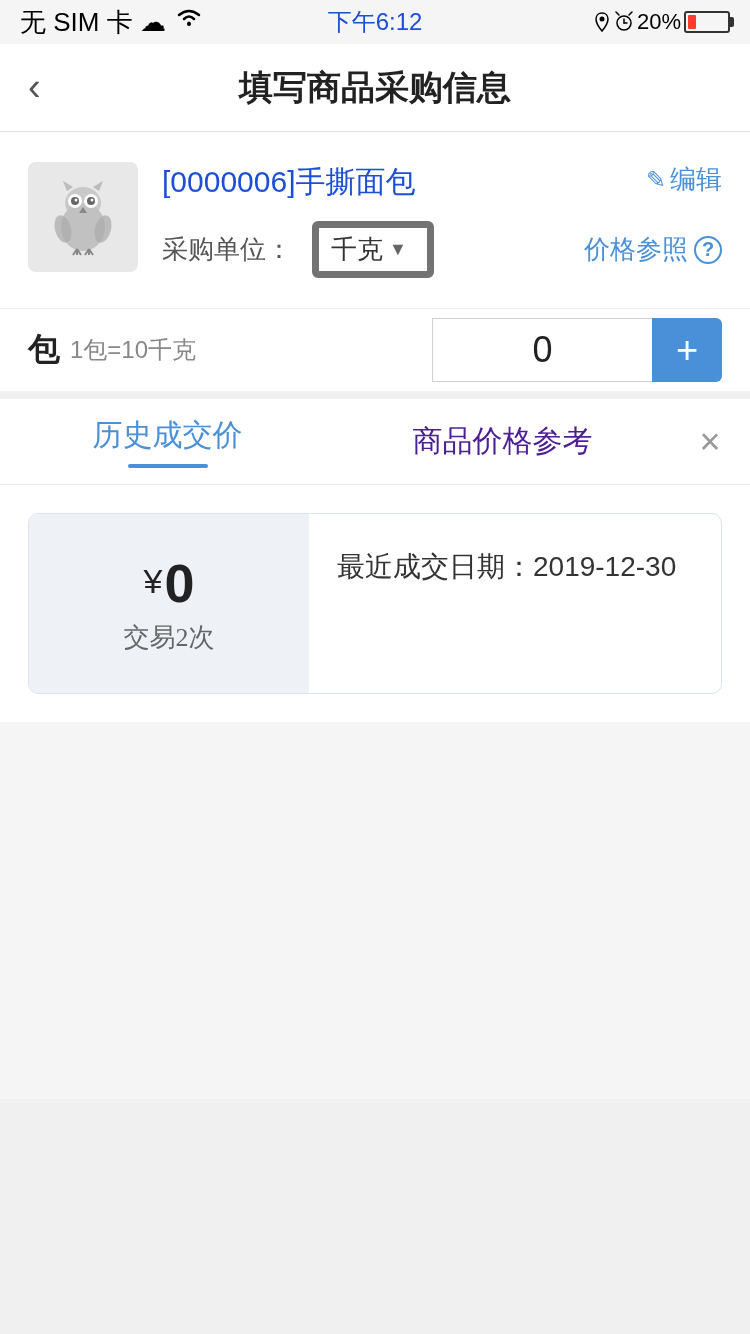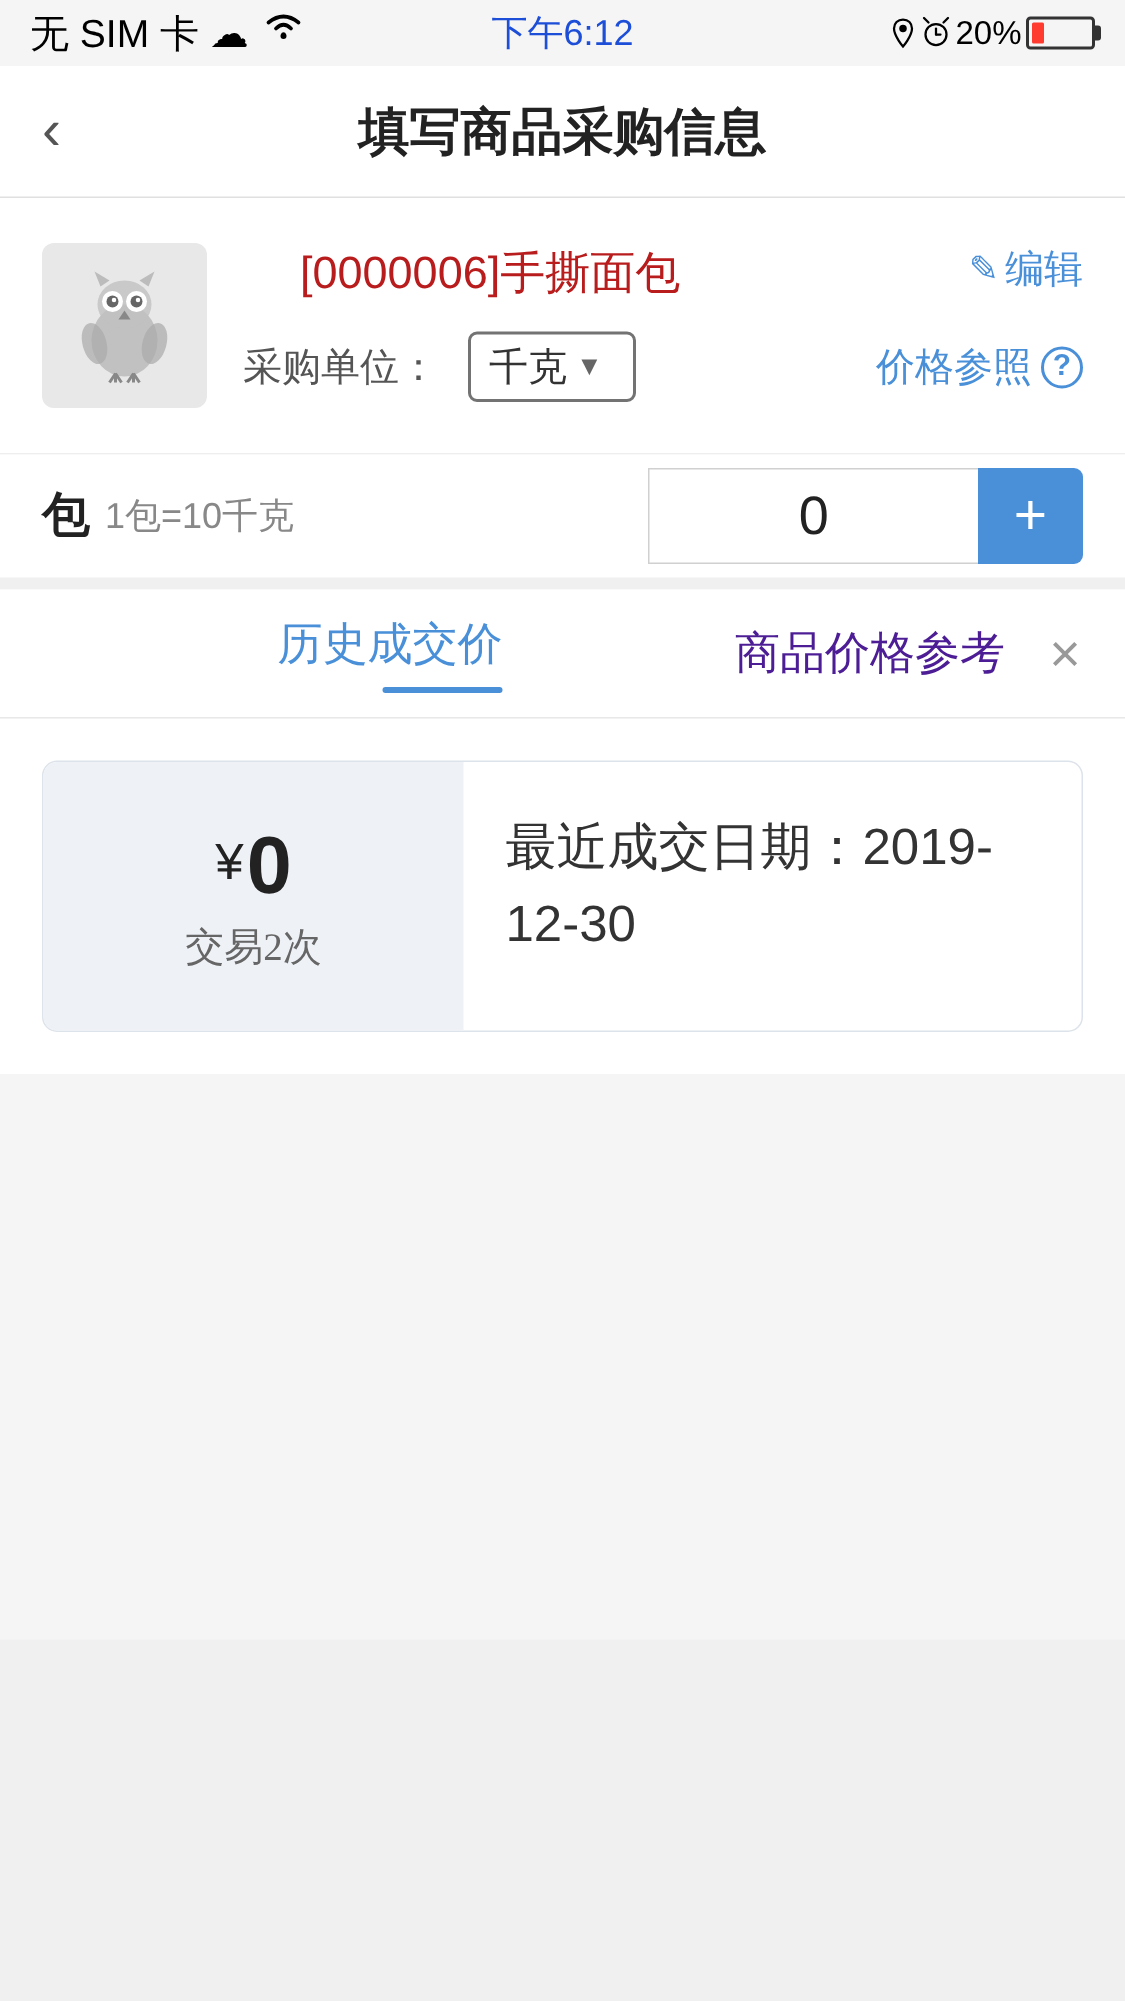--- a/index.html
+++ b/index.html
@@ -124,23 +124,22 @@
       flex: 1;
     }
     .product-header {
       display: flex;
       justify-content: space-between;
       align-items: flex-start;
       margin-bottom: 18px;
     }
     .product-name {
       font-size: 30px;
-      color: #b91c1c;
+      color: #1d4ed8;
       font-weight: 500;
-      margin-left: 38px;
     }
     .edit-btn {
       font-size: 26px;
       color: #4a90d9;
       display: flex;
       align-items: center;
       gap: 4px;
       white-space: nowrap;
     }
     .edit-icon {
@@ -152,21 +151,21 @@
       justify-content: space-between;
     }
     .unit-row {
       display: flex;
       align-items: center;
       gap: 20px;
       font-size: 26px;
       color: #555;
     }
     .unit-select {
-      border: 2px solid #737373;
+      border: 7px solid #737373;
       border-radius: 6px;
       padding: 4px 20px 4px 12px;
       font-size: 26px;
       color: #333;
       background: #fff;
       position: relative;
       display: flex;
       align-items: center;
       gap: 6px;
     }
@@ -254,21 +253,21 @@
       display: flex;
       align-items: center;
       border-bottom: 1px solid #e8e8e8;
       position: relative;
       height: 86px;
     }
     .tab-item {
       flex: 1;
       display: flex;
       flex-direction: column;
-      align-items: flex-end;
+      align-items: center;
       justify-content: center;
       height: 86px;
       cursor: pointer;
     }
     .tab-label {
       font-size: 30px;
       color: #4c1d95;
     }
     .tab-label.active {
       color: #4a90d9;
@@ -331,21 +330,21 @@
       font-family: Liberation Serif, serif;
     }
     .price-right {
       flex: 1;
       padding: 32px 28px;
       display: flex;
       flex-direction: column;
       gap: 14px;
     }
     .price-detail-row {
-      font-size: 34px;
+      font-size: 28px;
       color: #333;
       line-height: 1.5;
     }
 
     
     .main-content {
       background: #f5f5f5;
       min-height: 700px;
     }
   </style>

